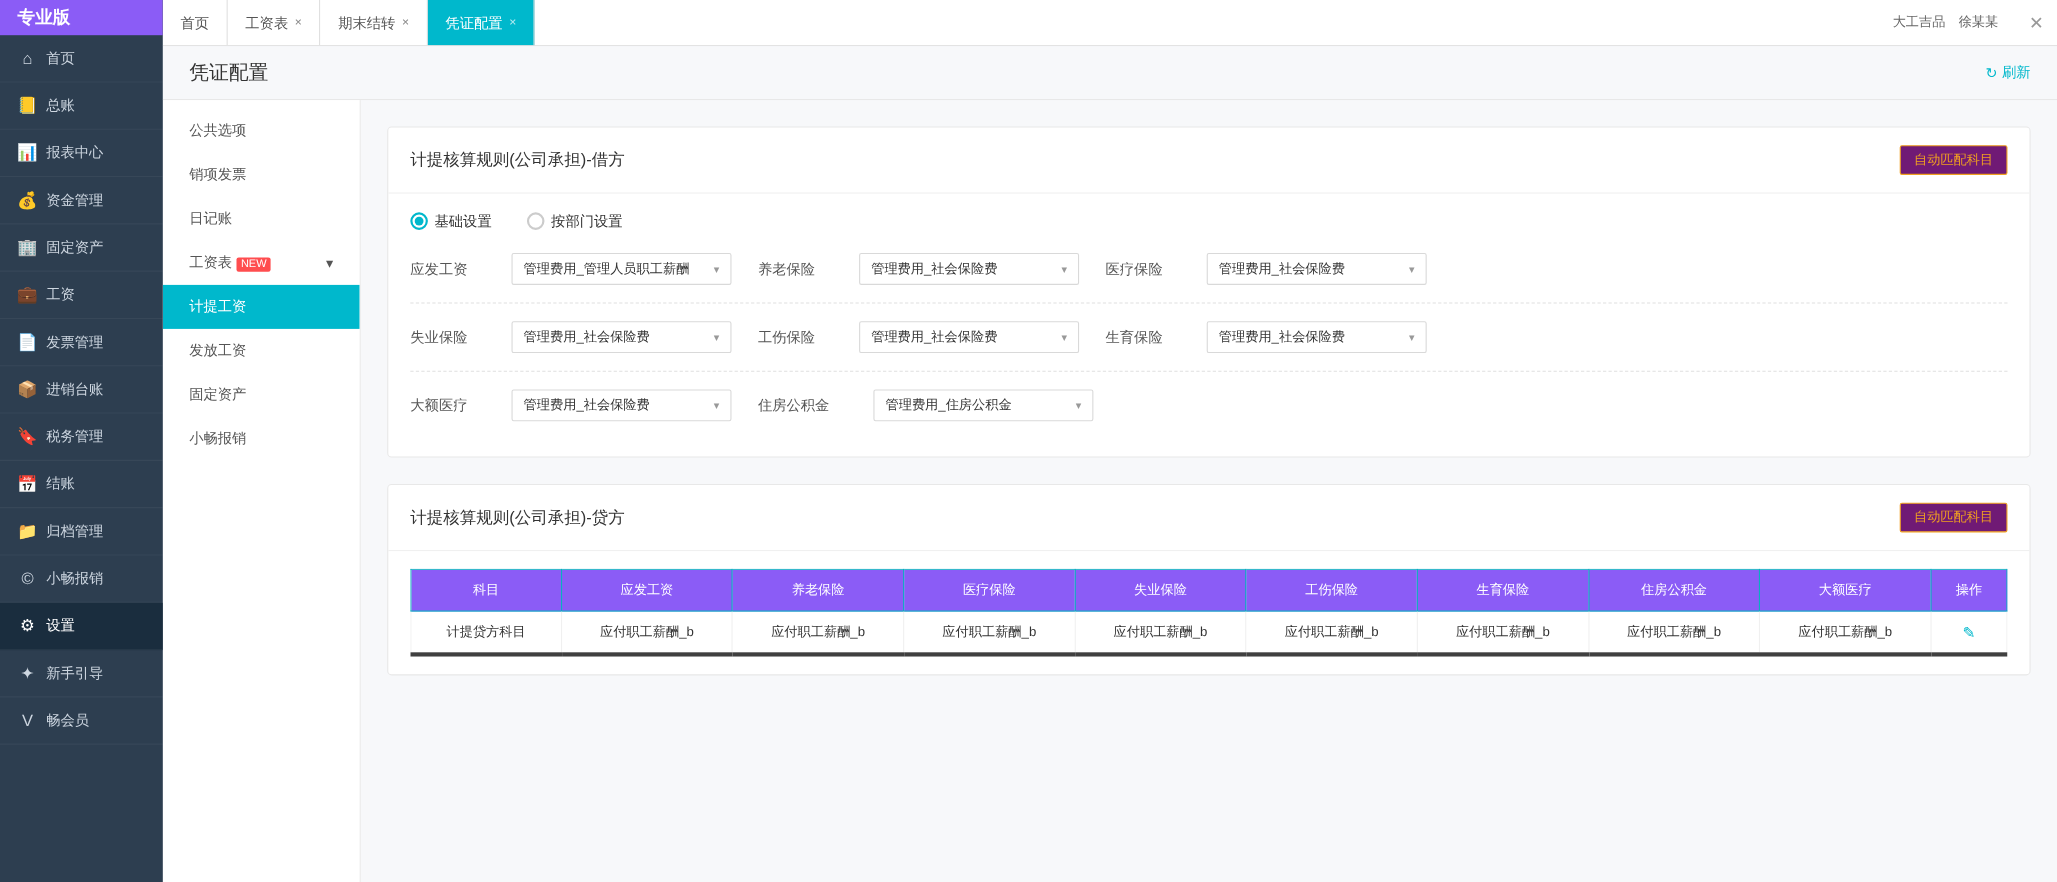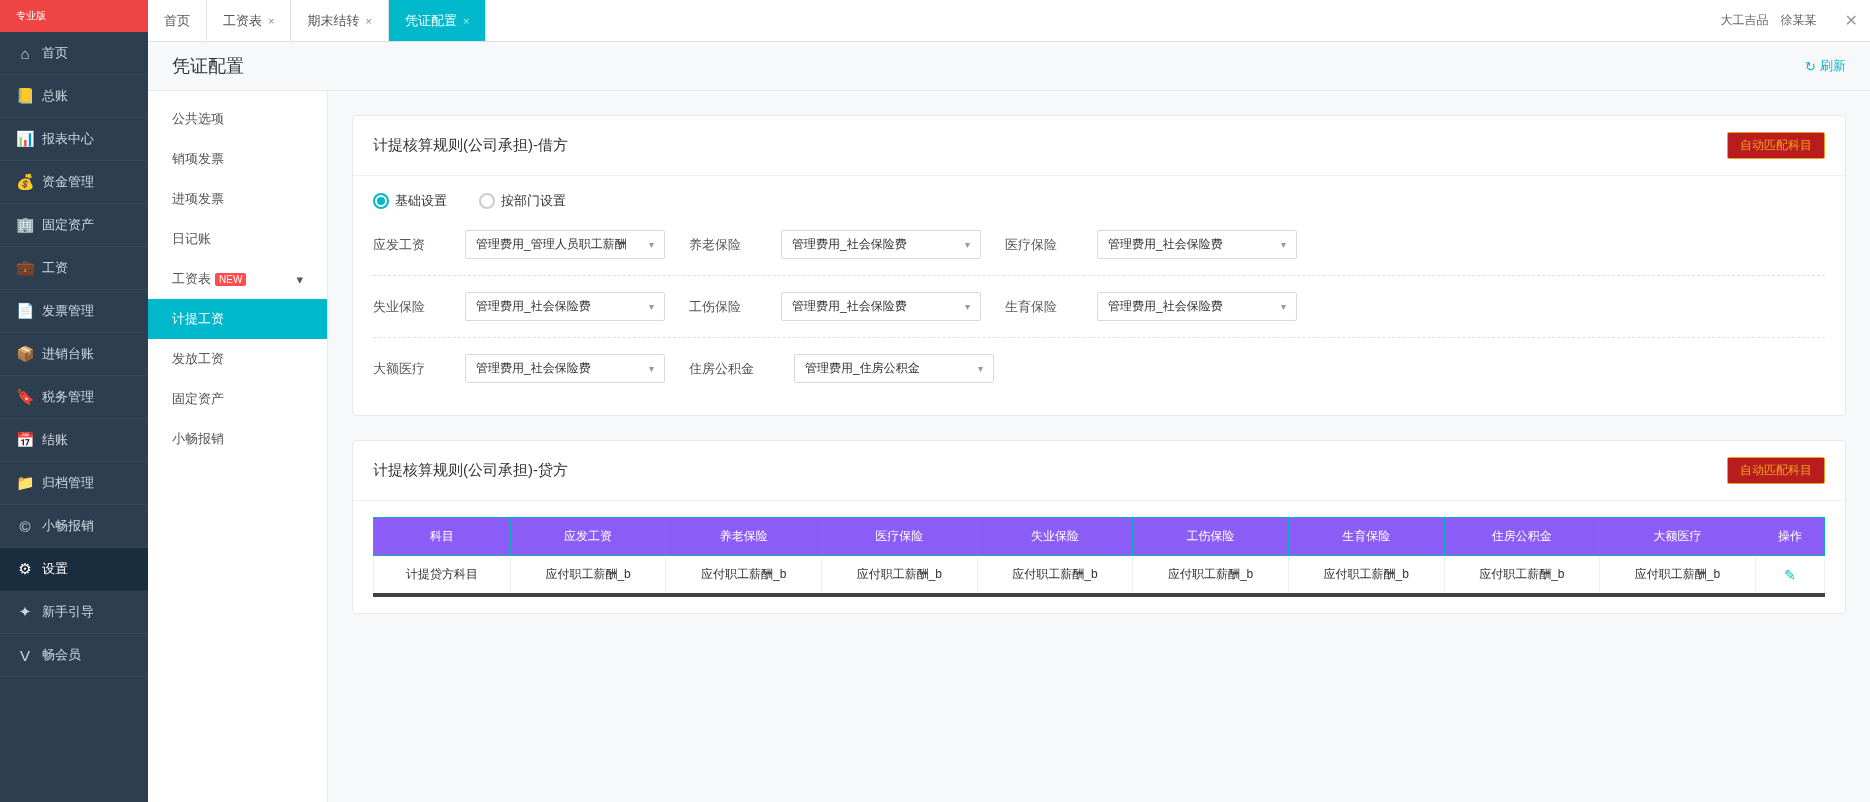--- a/index.html
+++ b/index.html
@@ -10,24 +10,24 @@
       width: 148px;
       background: #2d3e50;
       color: #cdd6e0;
       display: flex;
       flex-direction: column;
       flex-shrink: 0;
       height: 100%;
       overflow-y: auto;
     }
     .sidebar-header {
-      background: #ef4444;
+      background: #8b5cf6;
       color: white;
-      font-size: 10px;
-      font-weight: normal;
+      font-size: 16px;
+      font-weight: bold;
       padding: 8px 16px;
       height: 32px;
       display: flex;
       align-items: center;
     }
     .sidebar-item {
       display: flex;
       align-items: center;
       padding: 12px 16px;
       cursor: pointer;
@@ -140,21 +140,21 @@
       padding: 16px 20px;
       display: flex;
       align-items: center;
       justify-content: space-between;
       border-bottom: 1px solid #f0f0f0;
     }
     .section-title { font-size: 15px; font-weight: 500; color: #333; }
     .auto-match-btn {
       border: 1px solid #f0a020;
       color: #f0a020;
-      background: #b91c1c;
+      background: #701a75;
       padding: 4px 12px;
       cursor: pointer;
       font-size: 12px;
       border-radius: 2px;
       text-align: right;
     }
 
     .section-body { padding: 16px 20px; }
 
     .notice { color: #e8820c; font-size: 12px; margin-bottom: 14px; }
@@ -324,23 +324,20 @@
 
   <div class="content">
 
     <div class="left-nav">
       <div id="left-nav-items">
           <div class="left-nav-item">
             <span>公共选项</span>
           </div>
           <div class="left-nav-item">
             <span>销项发票</span>
-          </div>
-          <div class="left-nav-item">
-            <span>进项发票</span>
           </div>
           <div class="left-nav-item">
             <span>日记账</span>
           </div>
           <div class="left-nav-item">
             <span>工资表<span class="new-badge">NEW</span></span>
             <span>▾</span>
           </div>
           <div class="left-nav-item active">
             <span>计提工资</span>

